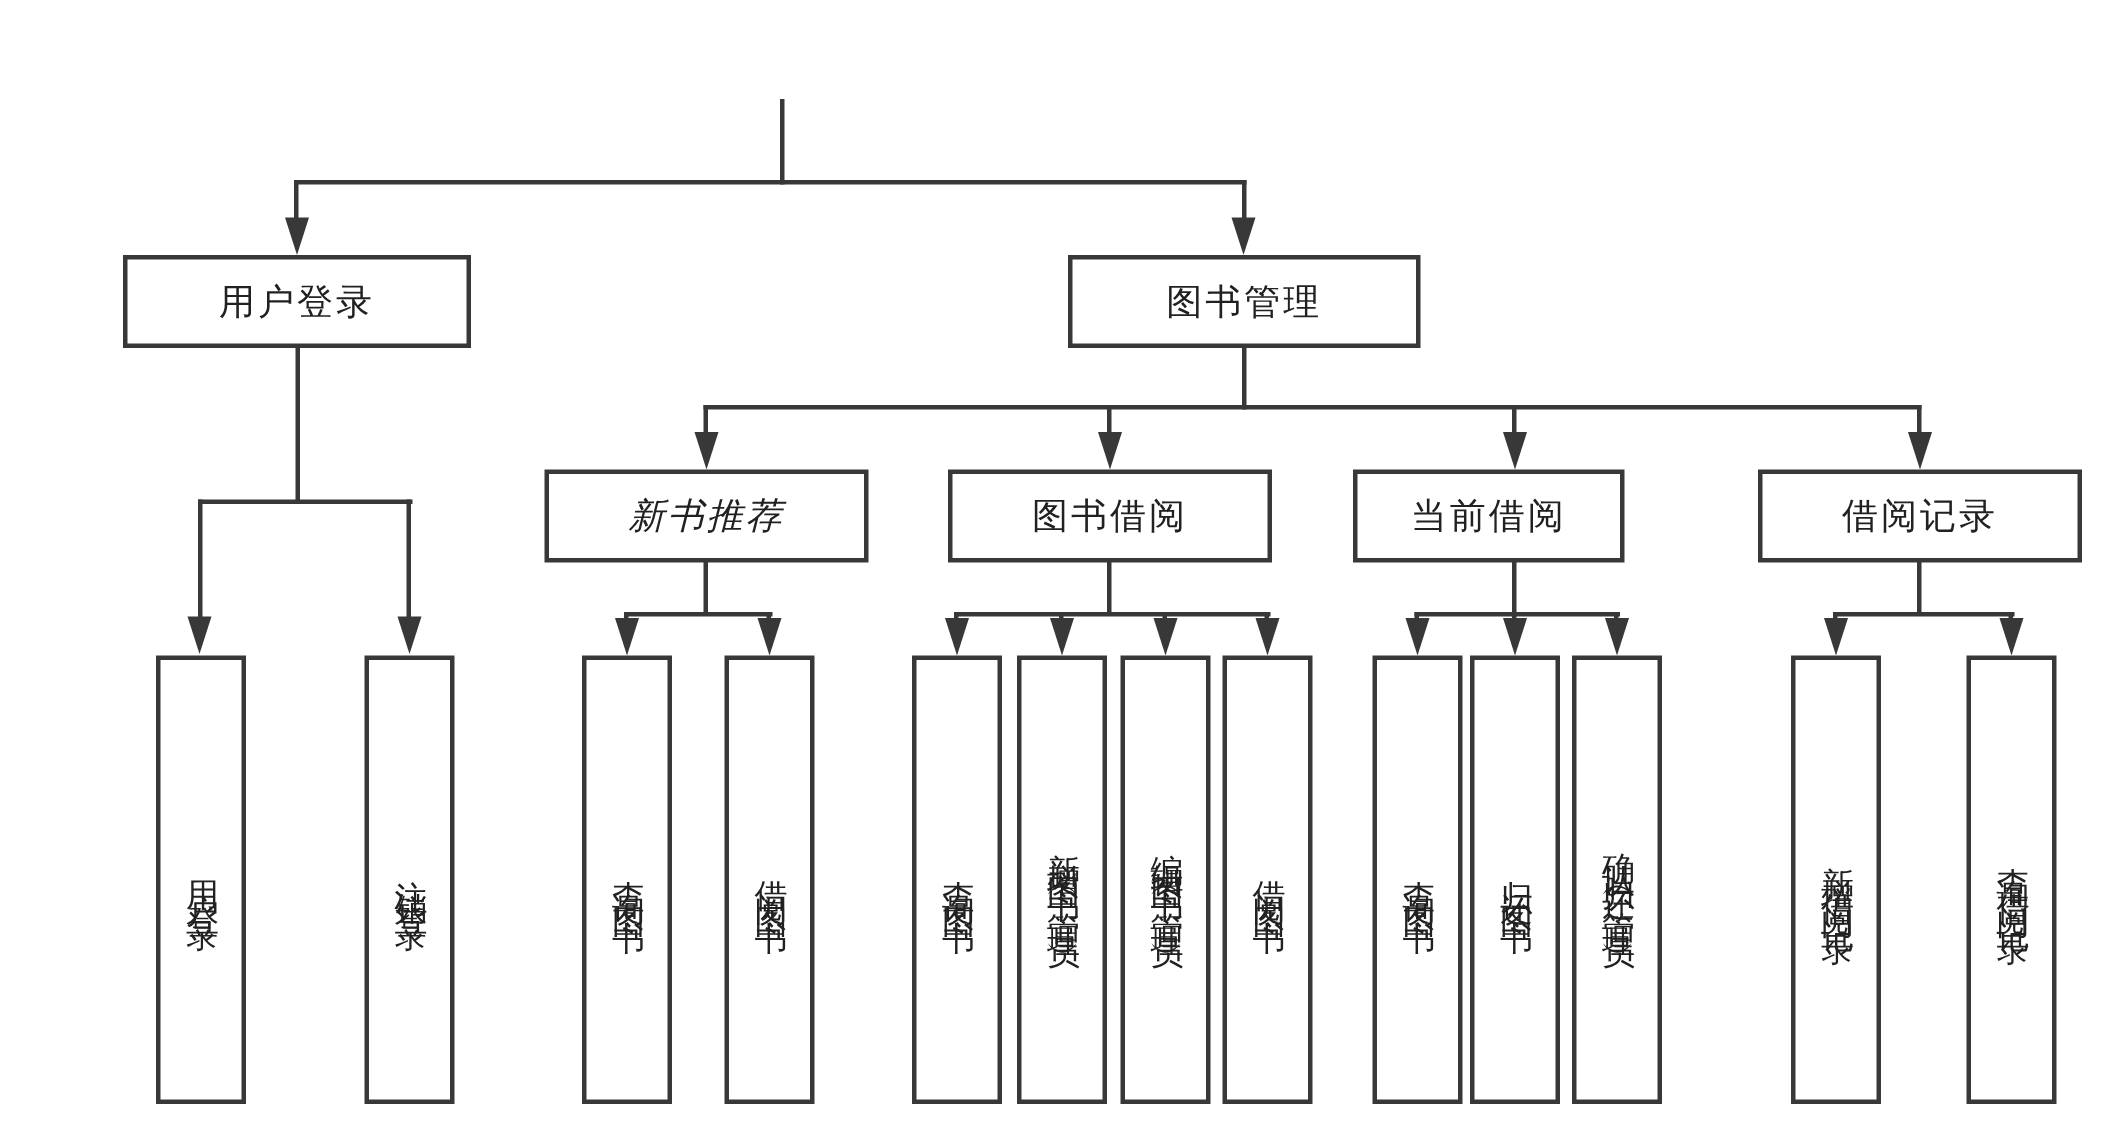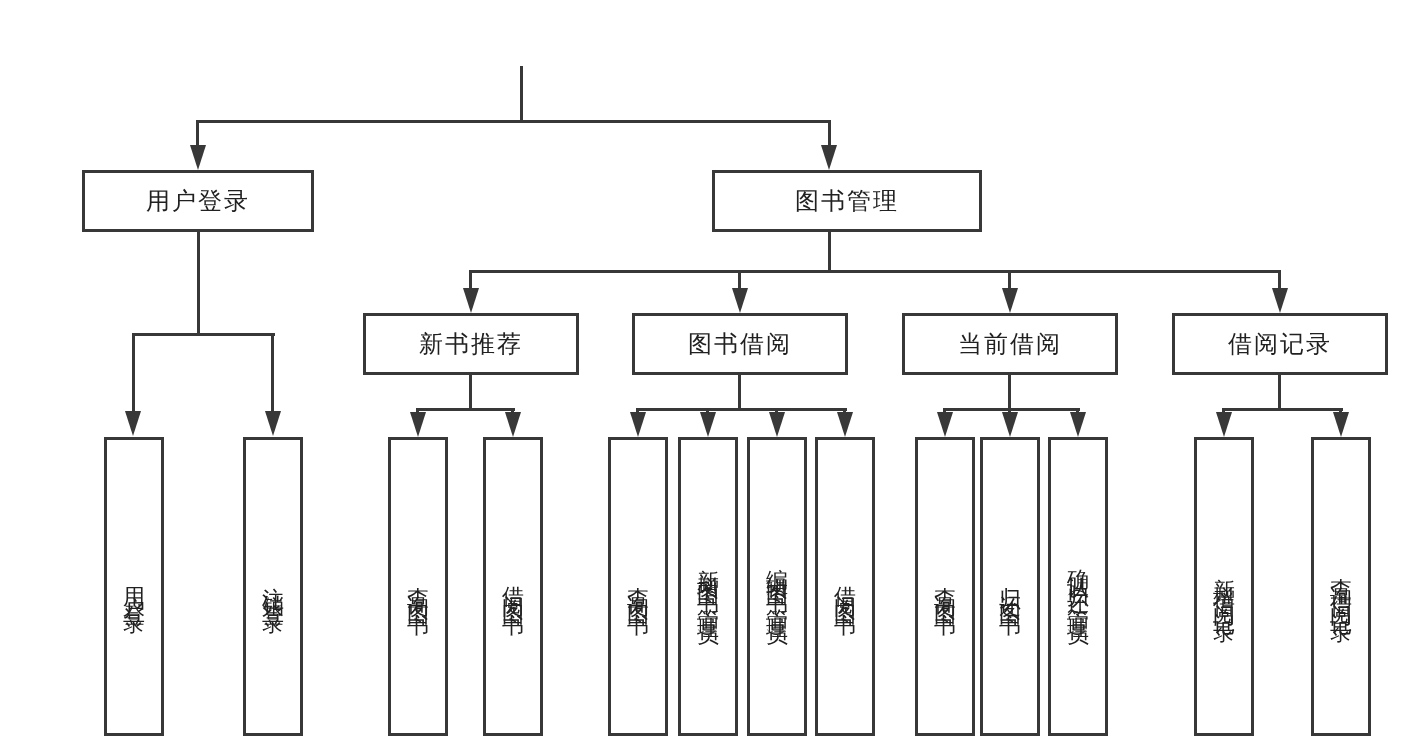--- a/index.html
+++ b/index.html
@@ -72,21 +72,21 @@
   <div class="vl" style="left:520px;top:66px;height:57px;"></div>
   <div class="hl" style="left:196px;top:120px;width:635px;"></div>
   <div class="vl" style="left:196px;top:120px;height:30px;"></div>
   <div class="arr" style="left:190px;top:145px;"></div>
   <div class="vl" style="left:828px;top:120px;height:30px;"></div>
   <div class="arr" style="left:821px;top:145px;"></div>
 
   <div class="box" style="left:82px;top:170px;width:232px;height:62px;">
     <span>用户登录</span>
   </div>
-  <div class="box" style="left:712px;top:170px;width:270px;height:62px;">
+  <div class="box" style="left:712px;top:170px;width:235px;height:62px;">
     <span>图书管理</span>
   </div>
 
   <div class="vl" style="left:197px;top:231px;height:104px;"></div>
   <div class="hl" style="left:132px;top:333px;width:143px;"></div>
   <div class="vl" style="left:132px;top:333px;height:79px;"></div>
   <div class="vl" style="left:271px;top:333px;height:79px;"></div>
   <div class="arr" style="left:125px;top:411px;"></div>
   <div class="arr" style="left:265px;top:411px;"></div>
 
@@ -94,27 +94,27 @@
   <div class="hl" style="left:469px;top:270px;width:812px;"></div>
   <div class="vl" style="left:469px;top:270px;height:22px;"></div>
   <div class="vl" style="left:738px;top:270px;height:22px;"></div>
   <div class="vl" style="left:1008px;top:270px;height:22px;"></div>
   <div class="vl" style="left:1278px;top:270px;height:22px;"></div>
   <div class="arr" style="left:463px;top:288px;"></div>
   <div class="arr" style="left:732px;top:288px;"></div>
   <div class="arr" style="left:1002px;top:288px;"></div>
   <div class="arr" style="left:1272px;top:288px;"></div>
 
-  <div class="box" style="left:363px;top:313px;width:216px;height:62px;">
+  <div class="box" style="left:363px;top:313px;width:216px;height:62px;font-style:italic;">
     <span>新书推荐</span>
   </div>
   <div class="box" style="left:632px;top:313px;width:216px;height:62px;">
     <span>图书借阅</span>
   </div>
-  <div class="box" style="left:902px;top:313px;width:216px;height:62px;">
+  <div class="box" style="left:902px;top:313px;width:181px;height:62px;">
     <span>当前借阅</span>
   </div>
   <div class="box" style="left:1172px;top:313px;width:216px;height:62px;">
     <span>借阅记录</span>
   </div>
 
   <div class="vl" style="left:469px;top:373px;height:37px;"></div>
   <div class="vl" style="left:738px;top:373px;height:37px;"></div>
   <div class="vl" style="left:1008px;top:373px;height:37px;"></div>
   <div class="vl" style="left:1278px;top:373px;height:37px;"></div>

